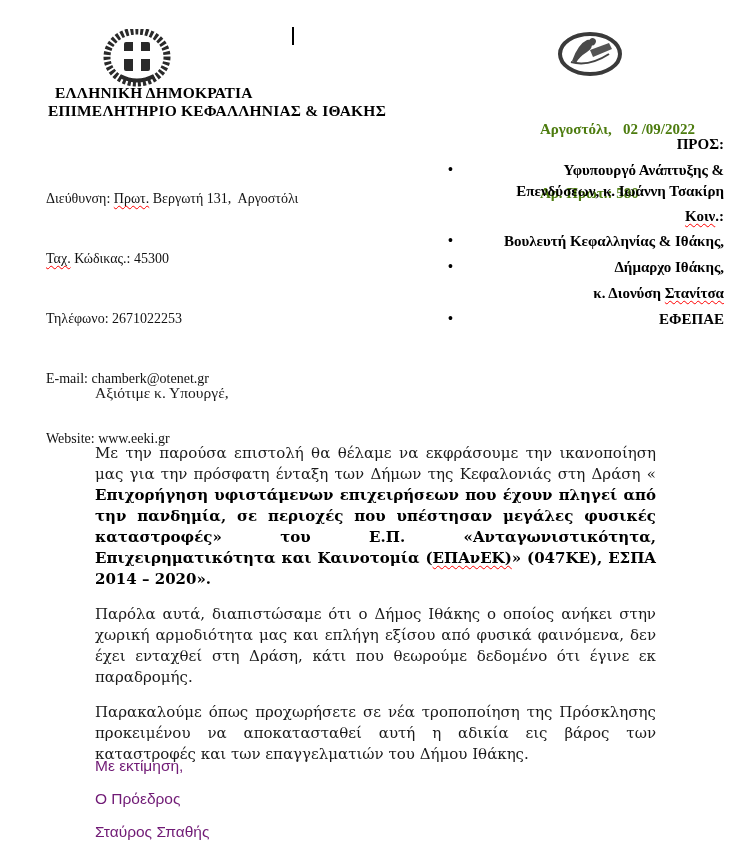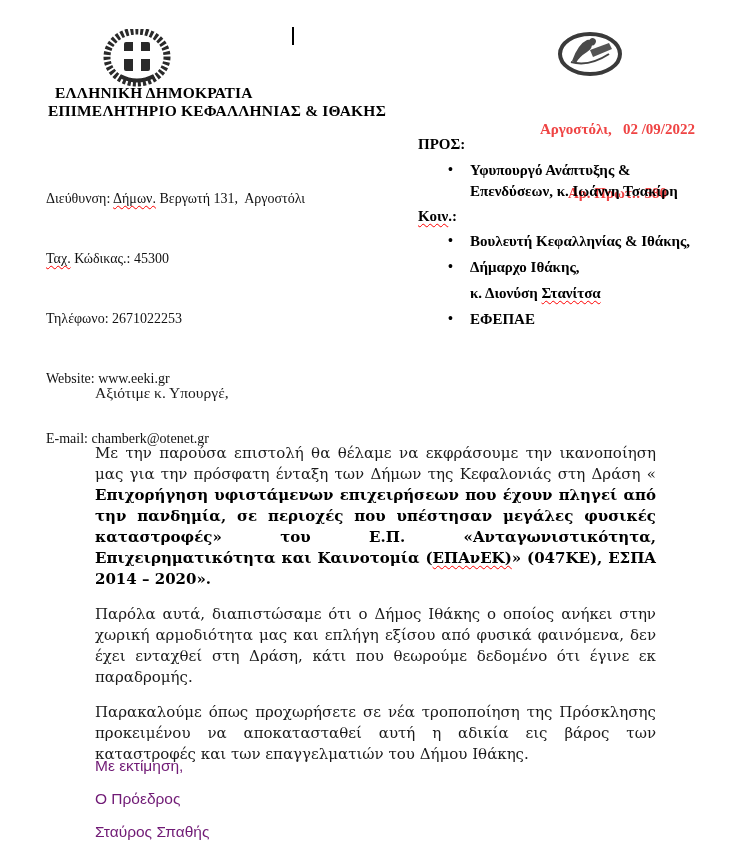--- a/index.html
+++ b/index.html
@@ -8,30 +8,30 @@
 
   .cursor{position:absolute;left:292px;top:27px;width:2px;height:18px;background:#000;}
 
   .logo-left{position:absolute;left:103px;top:29px;}
   .logo-right{position:absolute;left:557px;top:31px;}
 
   .org{position:absolute;left:48px;top:84px;font-weight:bold;font-size:15.5px;line-height:18px;
        letter-spacing:.2px;color:#000;}
   .org .l1{padding-left:7px;}
 
-  .meta{position:absolute;right:49px;top:84px;text-align:center;font-weight:bold;font-size:15px;
-        line-height:18px;color:#ef4444;white-space:pre;}
+  .meta{position:absolute;right:49px;top:84px;text-align:left;font-weight:bold;font-size:15px;
+        line-height:18px;color:#4d7c0f;white-space:pre;}
   .meta .prot{margin-top:10px;}
 
   .contact{position:absolute;left:46px;top:149px;font-size:14px;line-height:20px;color:#111;
            white-space:pre;}
 
   .recipients{position:absolute;left:418px;top:134px;width:306px;font-weight:bold;font-size:15px;
               line-height:21px;color:#000;}
-  .recipients .row{position:relative;}
+  .recipients .row{position:relative;text-align:right;}
   .recipients .ind{padding-left:52px;}
   .recipients .bullet{position:absolute;left:30px;top:-1px;font-size:14px;}
   .mb0{margin-bottom:0;} .mb4{margin-bottom:4px;} .mb5{margin-bottom:5px;}
 
   .salutation{position:absolute;left:95px;top:384px;font-size:15.5px;color:#1a1a1a;}
 
   .body-text{position:absolute;left:95px;top:443px;width:561px;
              font-family:"DejaVu Serif",serif;font-size:15px;line-height:21px;color:#1a1a1a;
              text-align:justify;}
   .body-text p{margin:0 0 14px 0;}
@@ -71,25 +71,25 @@
     <div class="l1">ΕΛΛΗΝΙΚΗ ΔΗΜΟΚΡΑΤΙΑ</div>
     <div class="l2">ΕΠΙΜΕΛΗΤΗΡΙΟ ΚΕΦΑΛΛΗΝΙΑΣ &amp; ΙΘΑΚΗΣ</div>
   </div>
 
   <div class="meta">
     <div>Αργοστόλι,   02 /09/2022</div>
     <div class="prot">Αρ. Πρωτ.: 580</div>
   </div>
 
   <div class="contact">
-    <div><span>Διεύθυνση: </span><span class="sq">Δήμων.</span><span> Βεργωτή 131,  Αργοστόλι</span></div>
+    <div><span>Διεύθυνση: </span><span class="sq">Πρωτ.</span><span> Βεργωτή 131,  Αργοστόλι</span></div>
     <div><span class="sq">Ταχ.</span><span> Κώδικας.: 45300</span></div>
     <div>Τηλέφωνο: 2671022253</div>
+    <div>E-mail: chamberk@otenet.gr</div>
     <div>Website: www.eeki.gr</div>
-    <div>E-mail: chamberk@otenet.gr</div>
   </div>
 
   <div class="recipients">
     <div class="row mb5">ΠΡΟΣ:</div>
     <div class="row ind mb0">
       <span class="bullet">•</span>
       <span>Υφυπουργό Ανάπτυξης &amp;</span>
     </div>
     <div class="row ind mb4">Επενδύσεων, κ. Ιωάννη Τσακίρη</div>
     <div class="row mb4"><span class="sq">Κοιν</span><span>.:</span></div>

